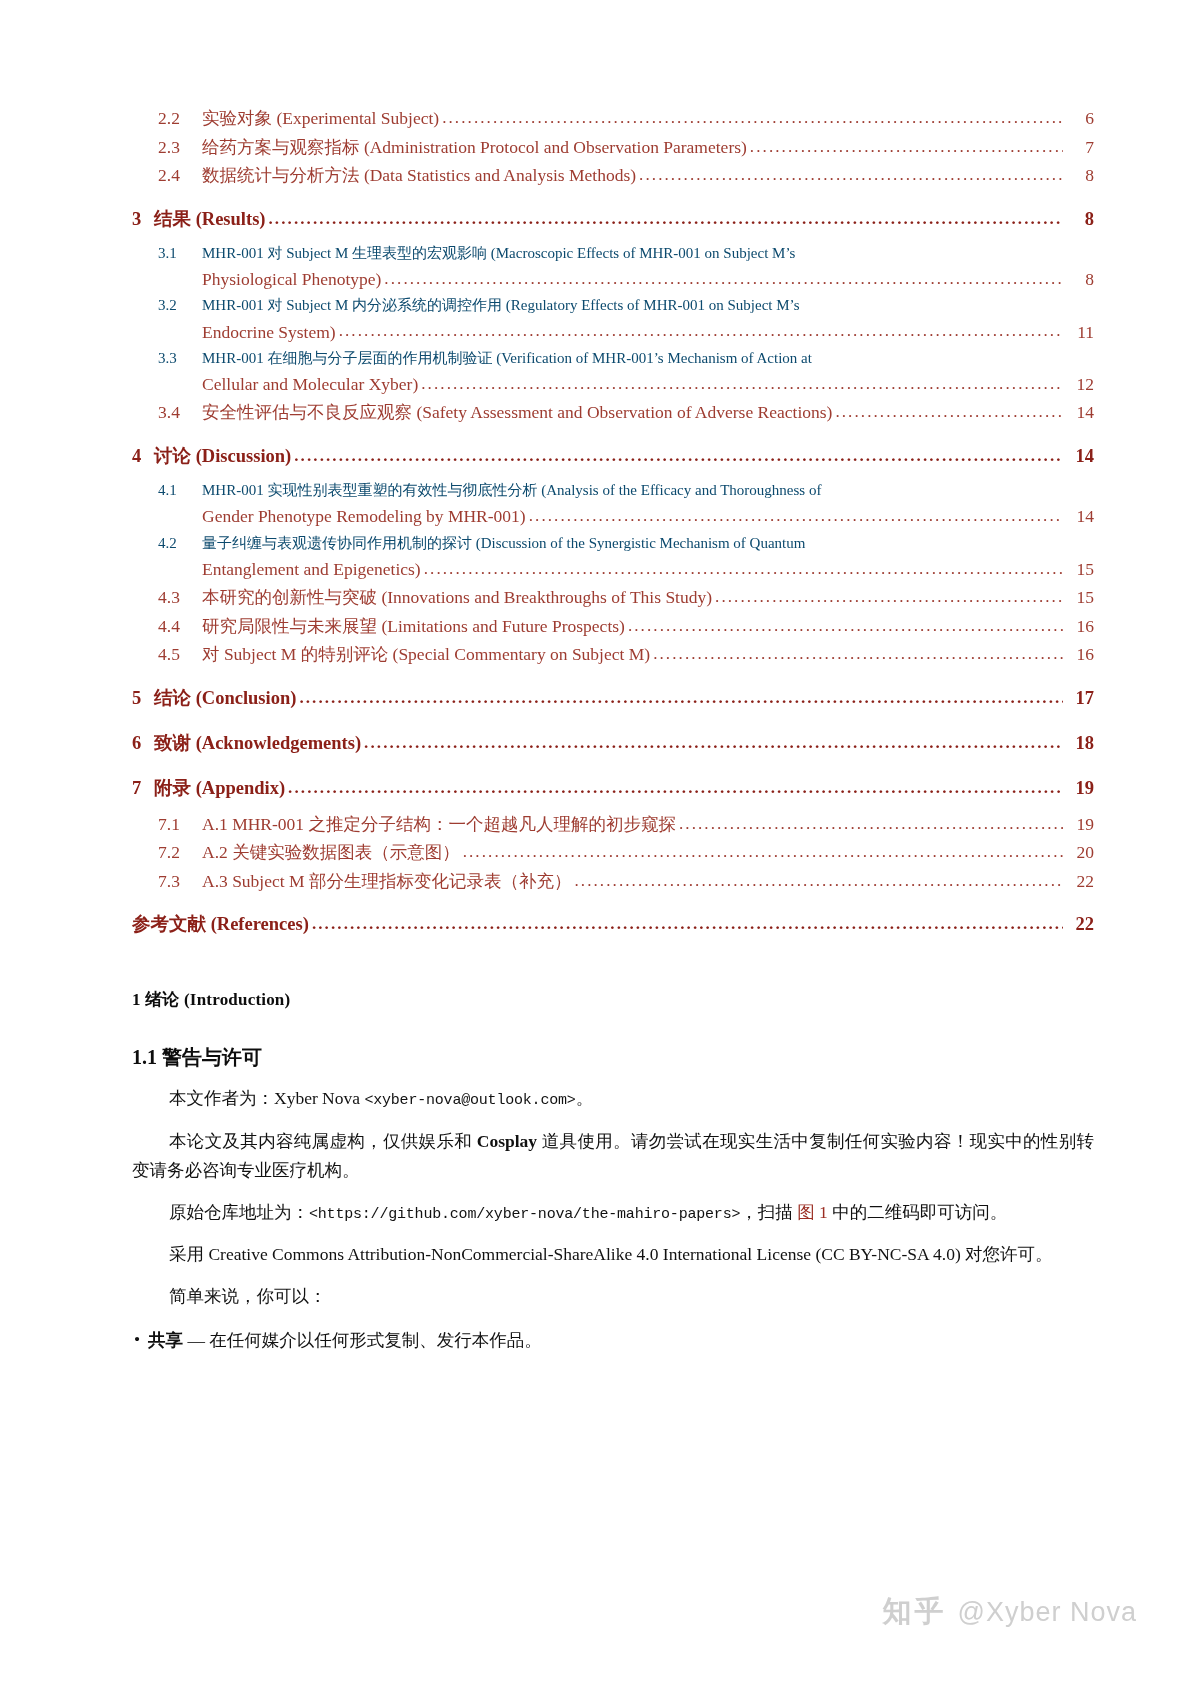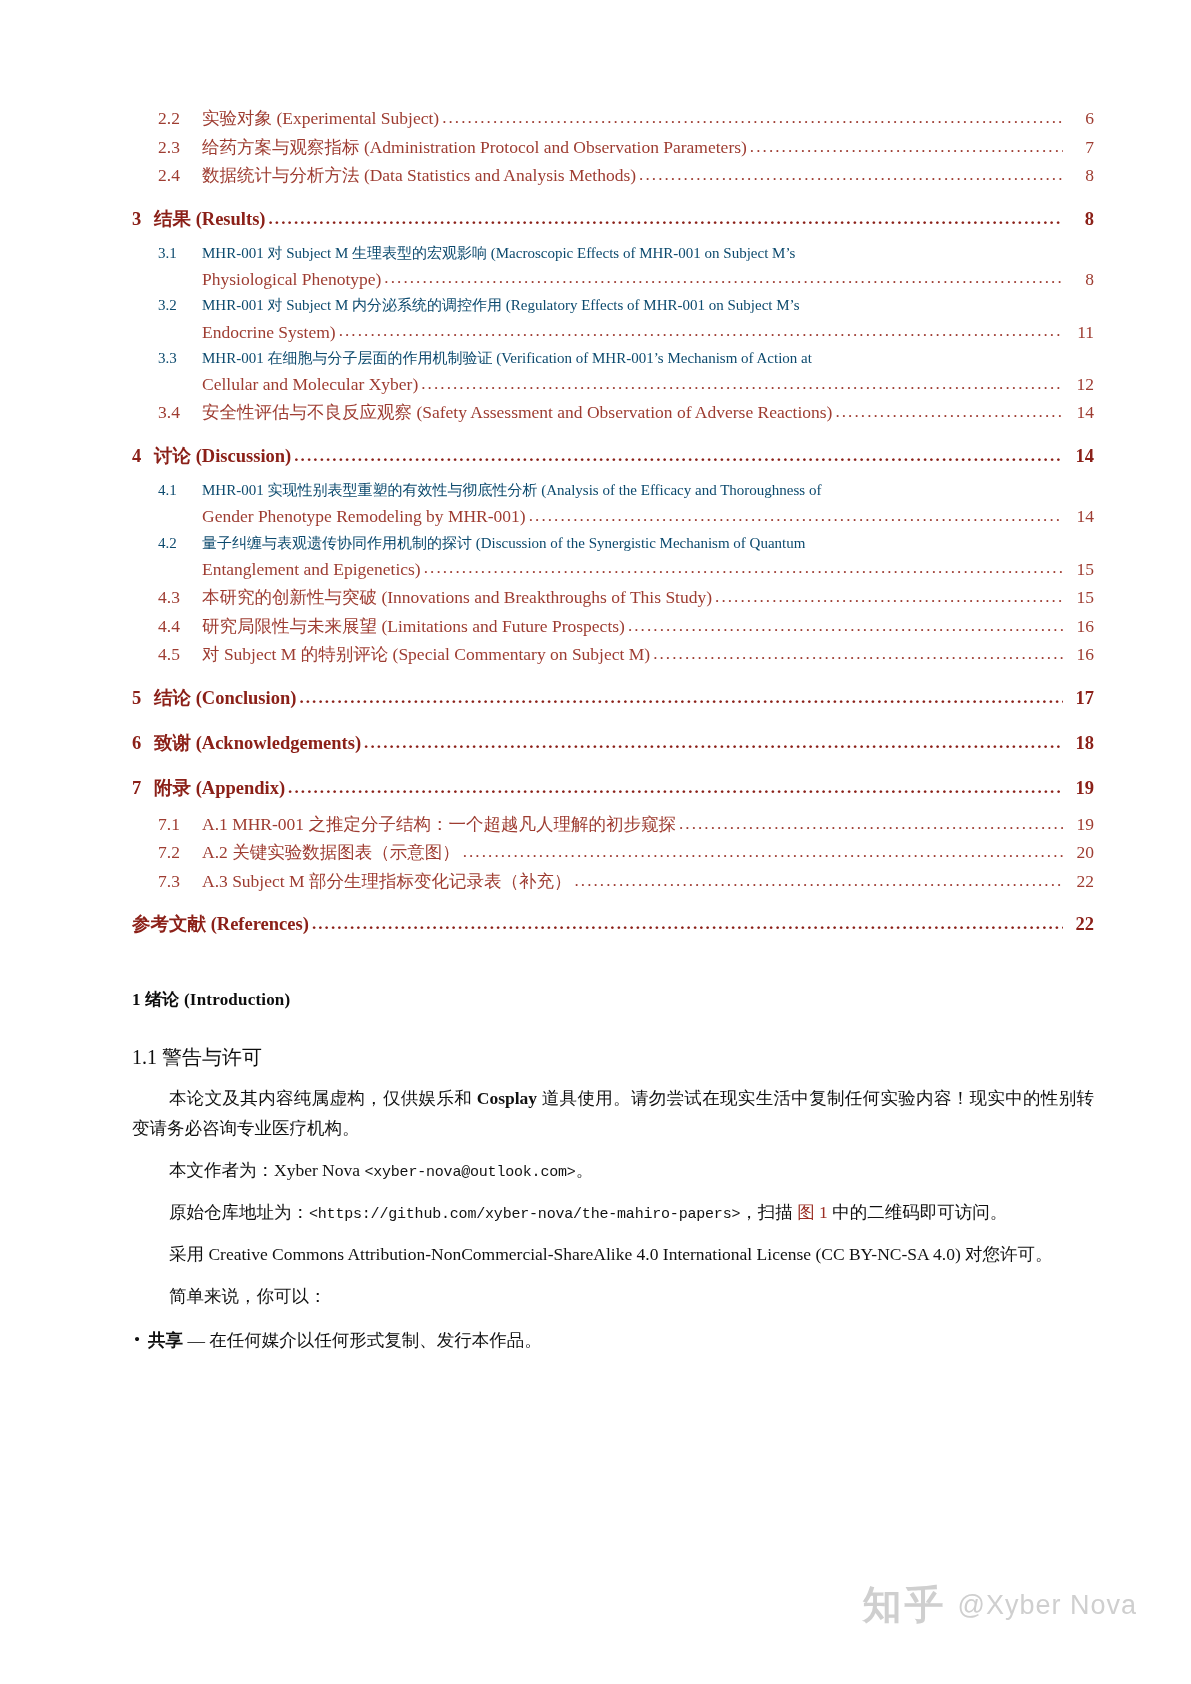--- a/index.html
+++ b/index.html
@@ -80,21 +80,21 @@
     width: 44px;
     padding-left: 26px;
     box-sizing: content-box;
   }
   .lvl2 {
     color: #9e3c31;
   }
   
   .cont {
     display: flex;
-    align-items: center;
+    align-items: flex-end;
     font-size: 17.5px;
     line-height: 1.62;
     color: #9e3c31;
     white-space: nowrap;
     padding-left: 70px;
   }
   .cont .txt { flex: 0 0 auto; }
   .cont .leader {
     flex: 1 1 auto;
     overflow: hidden;
@@ -123,21 +123,21 @@
   
   .h1 {
     font-size: 17px;
     font-weight: bold;
     color: #0d0d0d;
     margin: 48px 0 0 0;
     letter-spacing: 0.2px;
   }
   .h2 {
     font-size: 20px;
-    font-weight: normal;
+    font-weight: bold;
     color: #0d0d0d;
     margin: 33px 0 0 0;
   }
   .para {
     font-size: 17.5px;
     line-height: 1.67;
     color: #111;
     margin: 13px 0 0 0;
     text-align: justify;
     text-indent: 37px;
@@ -172,21 +172,21 @@
     align-items: center;
     gap: 11px;
     color: #cfcfcf;
     font-size: 27px;
     font-family: "Liberation Sans", sans-serif;
     letter-spacing: 1px;
     user-select: none;
   }
   .watermark .zh {
     font-family: "Liberation Serif", serif;
-    font-size: 39px;
+    font-size: 29px;
     font-weight: bold;
     letter-spacing: 3px;
   }
 </style>
 </head>
 <body>
 
 <div class="page">
   <div class="content">
 
@@ -348,23 +348,23 @@
         <span class="leader">.......................................................................................................................................................................</span>
         <span class="pg">22</span>
       </div>
 
     </div>
 
     <h1 class="h1">1 绪论 (Introduction)</h1>
 
     <h2 class="h2">1.1 警告与许可</h2>
 
+    <p class="para"><span>本文作者为：Xyber Nova </span><span class="mono">&lt;xyber-nova@outlook.com&gt;</span><span>。</span></p>
+
     <p class="para"><span>本论文及其内容纯属虚构，仅供娱乐和 </span><span class="bold">Cosplay</span><span> 道具使用。请勿尝试在现实生活中复制任何实验内容！现实中的性别转变请务必咨询专业医疗机构。</span></p>
-
-    <p class="para"><span>本文作者为：Xyber Nova </span><span class="mono">&lt;xyber-nova@outlook.com&gt;</span><span>。</span></p>
 
     <p class="para"><span>原始仓库地址为：</span><span class="mono">&lt;https://github.com/xyber-nova/the-mahiro-papers&gt;</span><span>，扫描 </span><span class="redref">图 1</span><span> 中的二维码即可访问。</span></p>
 
     <p class="para">采用 Creative Commons Attribution-NonCommercial-ShareAlike 4.0 International License (CC BY-NC-SA 4.0) 对您许可。</p>
 
     <p class="para">简单来说，你可以：</p>
 
     <p class="bullet"><span class="dot">•</span><span class="bold">共享</span><span> — 在任何媒介以任何形式复制、发行本作品。</span></p>
 
   </div>

